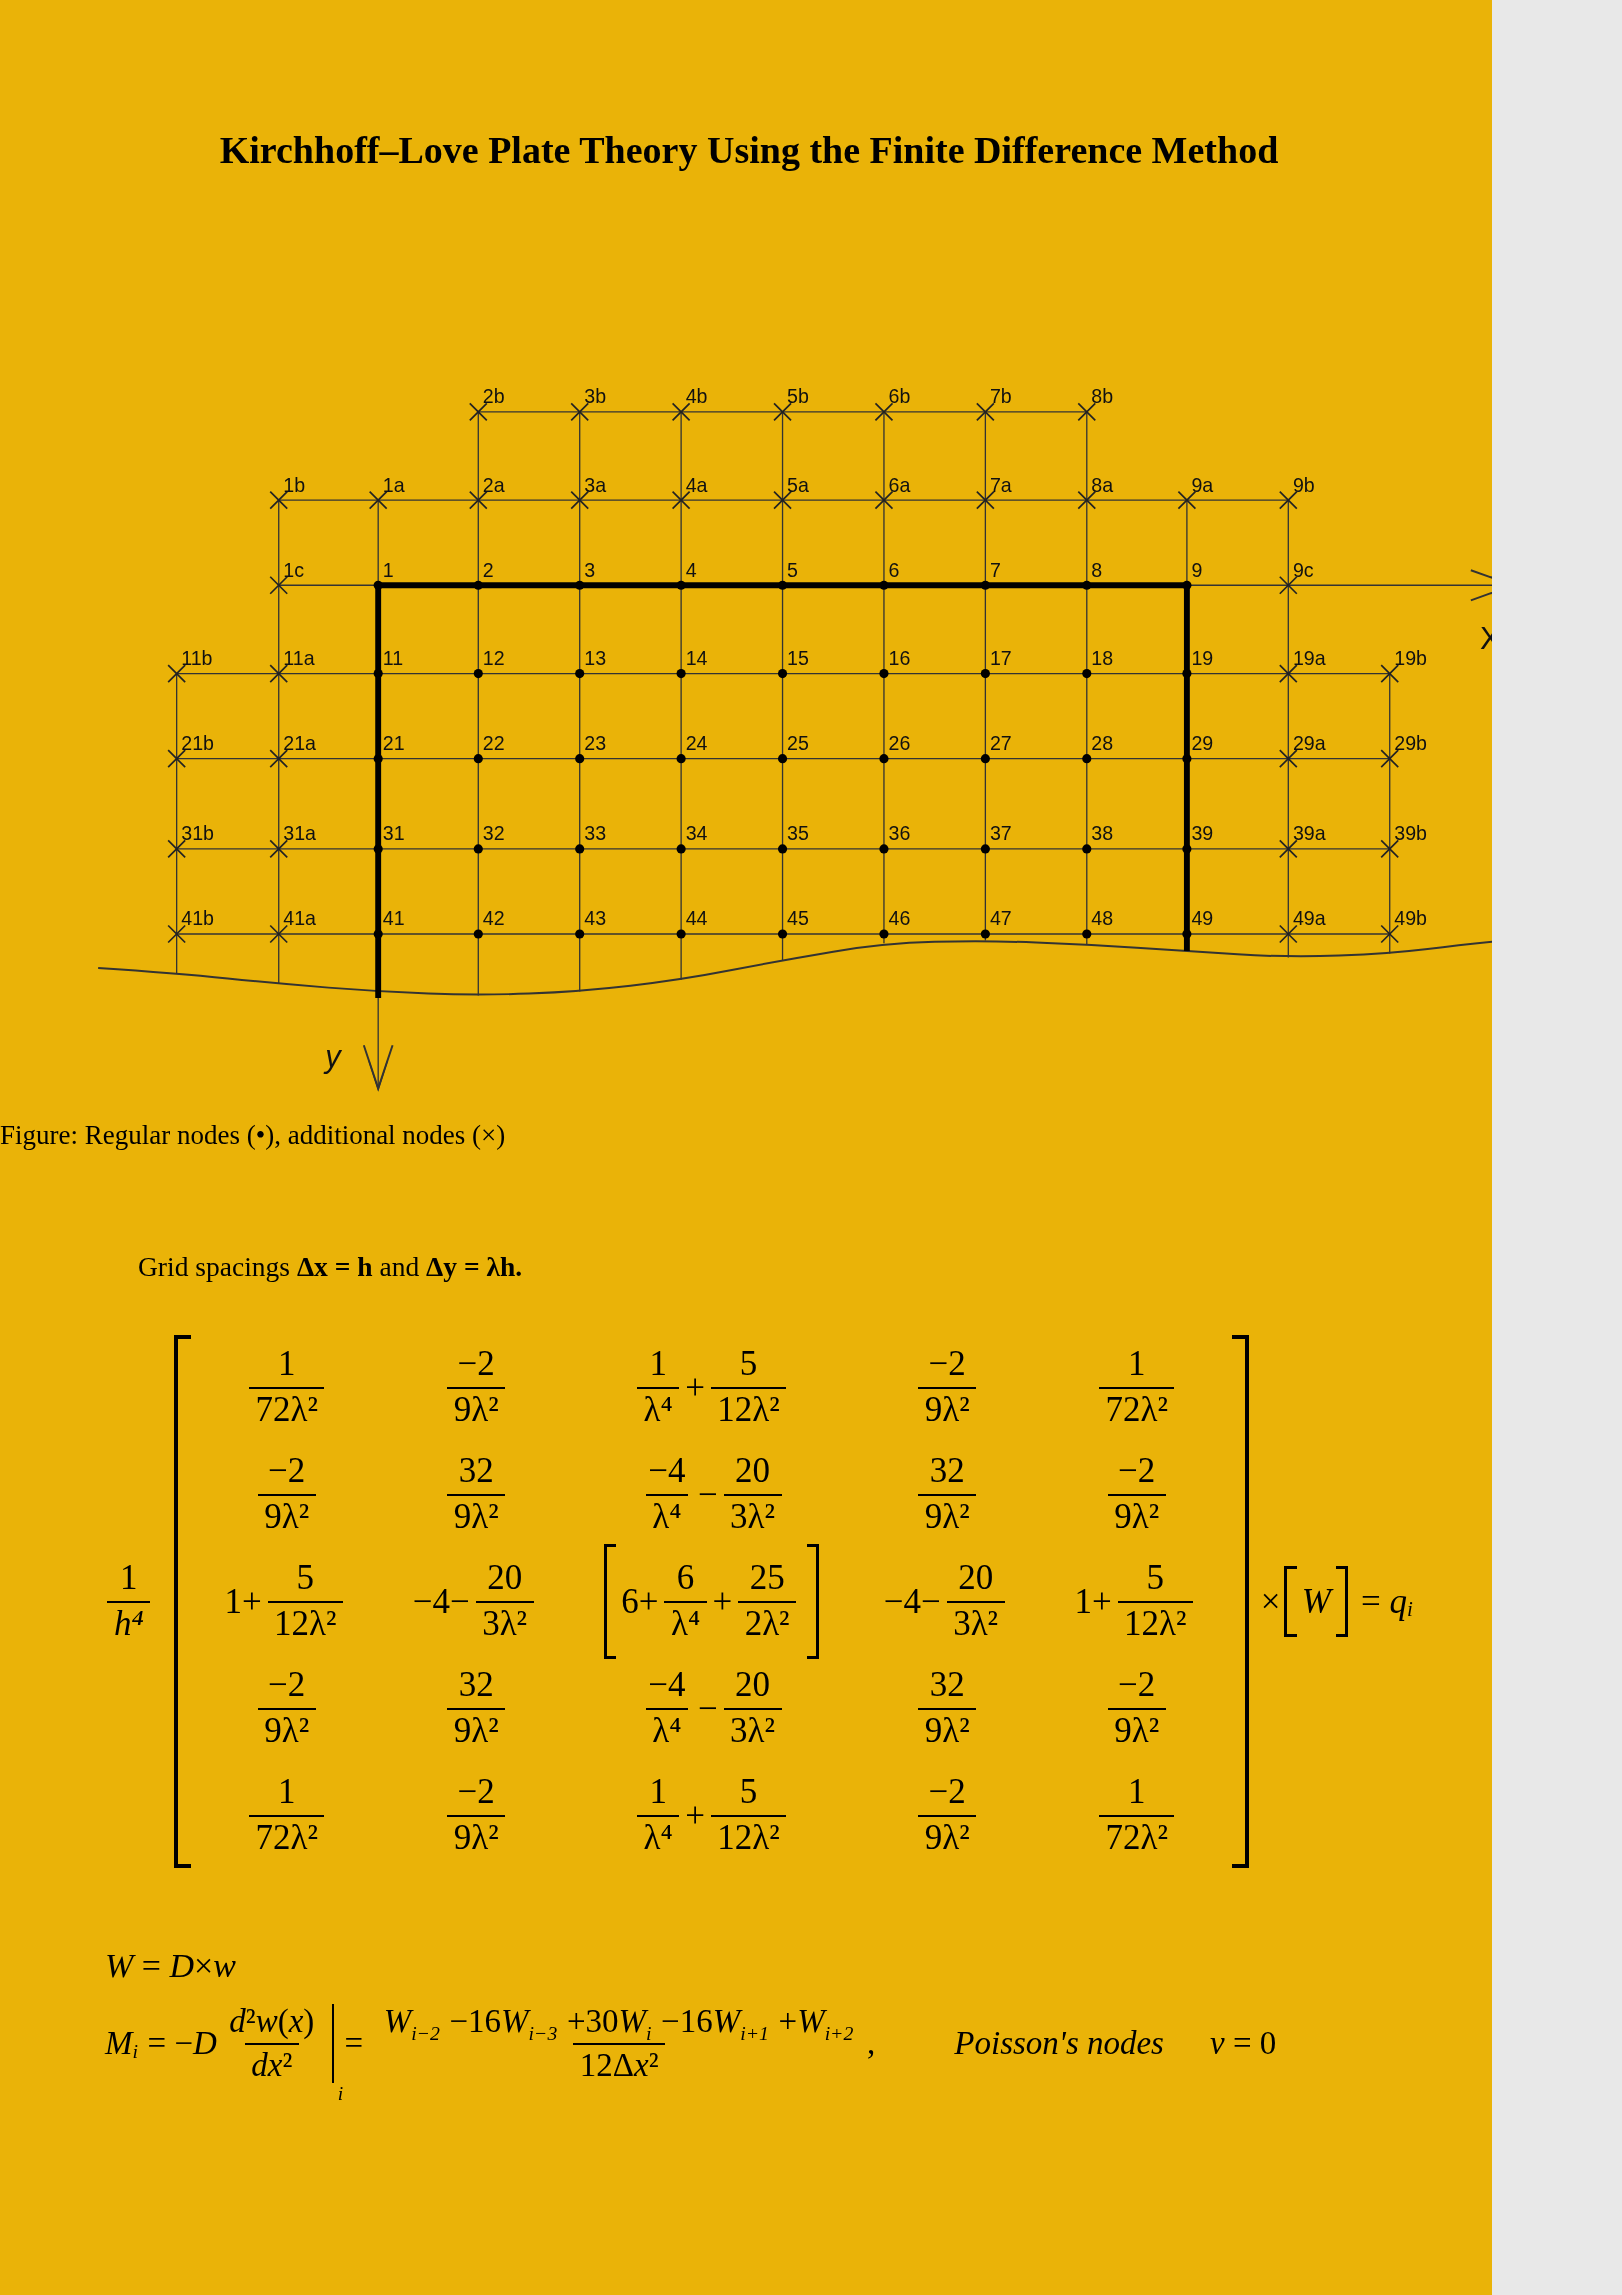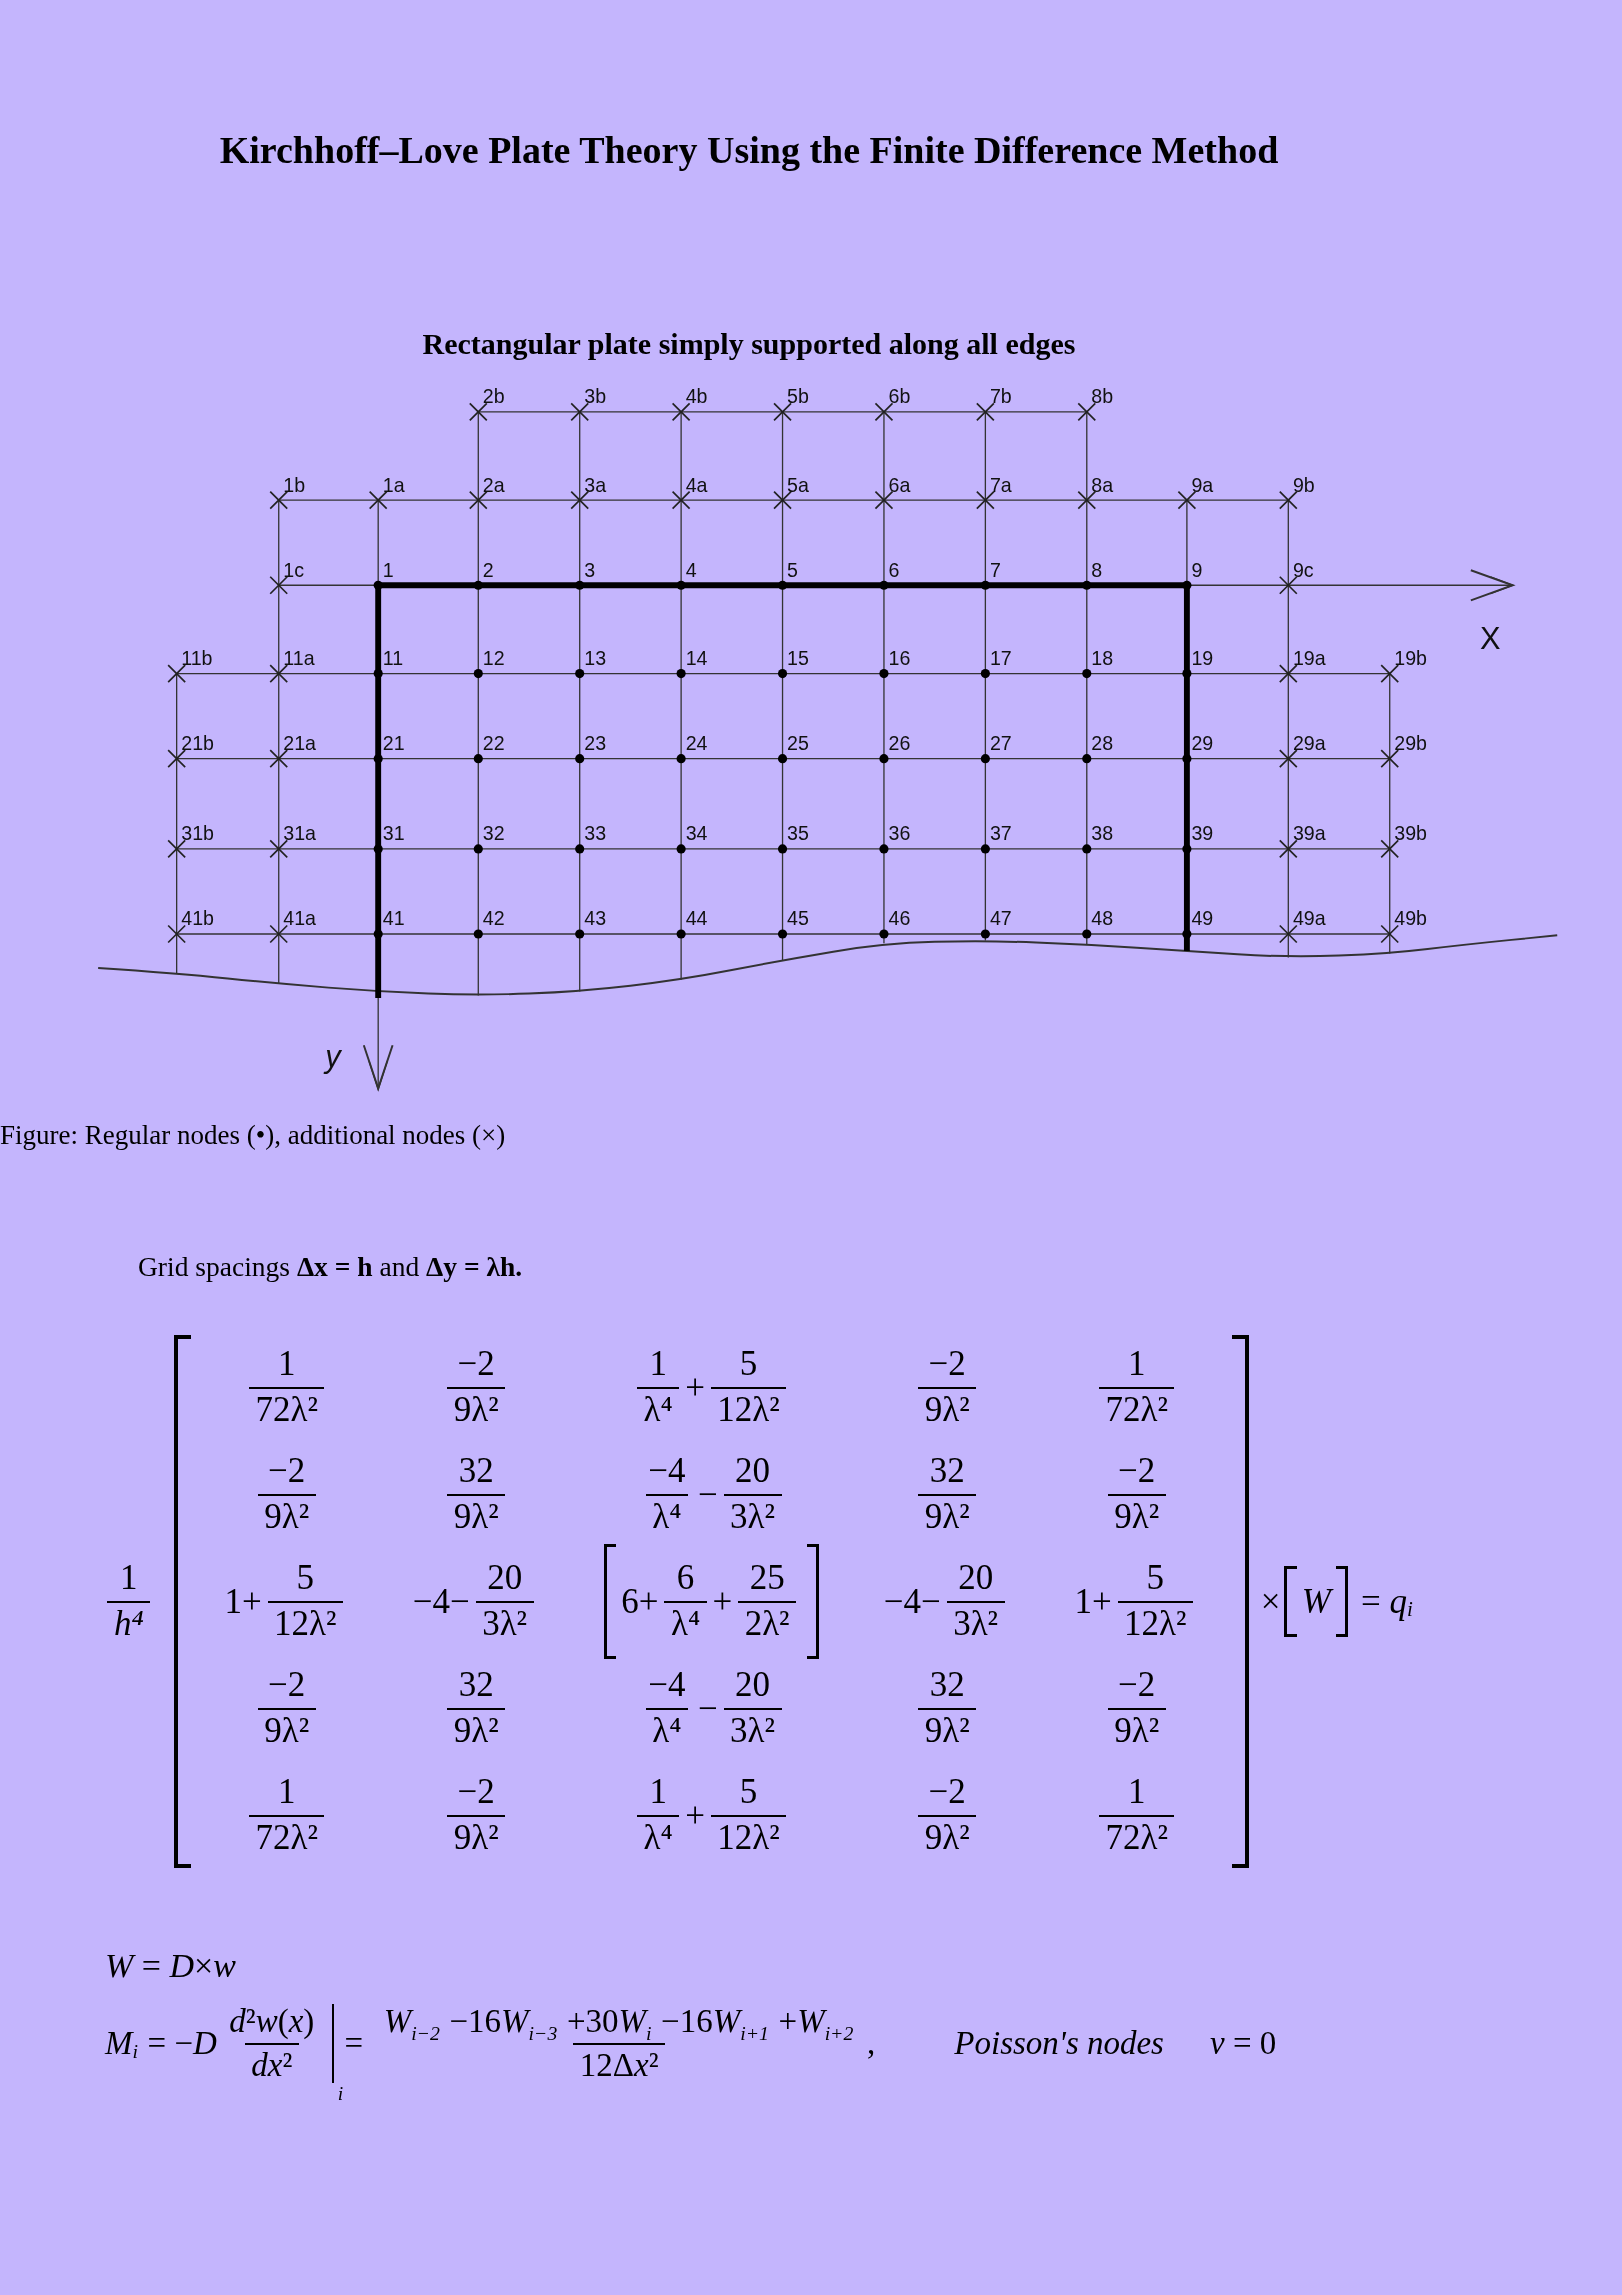--- a/index.html
+++ b/index.html
@@ -1,16 +1,16 @@
 <!DOCTYPE html>
 <html style="font-size:10.5px"><head>
 <meta charset="utf-8">
 <style>
   html,body{margin:0;padding:0;background:#e8e8e8;}
-  .page{position:relative;width:1622px;height:2295px;background:#c4b5fd;
+  .page{position:relative;width:1492px;height:2295px;background:#eab308;
         font-family:"Liberation Serif","DejaVu Serif",serif;color:#000;overflow:hidden;}
   .title{position:absolute;top:128px;left:0;width:1498px;text-align:center;
          font-size:38px;font-weight:bold;margin:0;}
   .subtitle{position:absolute;top:327px;left:0;width:1498px;text-align:center;
          font-size:30px;font-weight:bold;margin:0;}
   .figure{position:absolute;top:366px;left:0;width:1622px;height:818px;}
   .nodelabel{font-family:"Liberation Sans","DejaVu Sans",sans-serif;font-size:30px;fill:#111;}
   .axislabel{font-family:"Liberation Sans","DejaVu Sans",sans-serif;font-size:47px;fill:#111;}
   .caption{position:absolute;top:1120px;left:0;width:1433px;font-size:27px;}
   .gridnote{position:absolute;top:1251px;left:138px;font-size:27.5px;}
@@ -44,21 +44,20 @@
   
   .eq{position:absolute;display:flex;align-items:center;}
   .eq1{top:1947px;left:105px;font-size:34px;}
   .eq2{top:2004px;left:105px;font-size:33px;}
 </style>
 </head>
 <body>
 
 <div class="page">
   <h1 class="title">Kirchhoff–Love Plate Theory Using the Finite Difference Method</h1>
-  <h2 class="subtitle">Rectangular plate simply supported along all edges</h2>
 
   <svg id="figure" class="figure" viewBox="0 0 2479 1250">
       <line x1="731" y1="70" x2="1661" y2="70" stroke="#333" stroke-width="2"></line>
       <line x1="426" y1="205" x2="1969" y2="205" stroke="#333" stroke-width="2"></line>
       <line x1="426" y1="335" x2="2312" y2="335" stroke="#333" stroke-width="2"></line>
       <line x1="270" y1="470" x2="2124" y2="470" stroke="#333" stroke-width="2"></line>
       <line x1="270" y1="600" x2="2124" y2="600" stroke="#333" stroke-width="2"></line>
       <line x1="270" y1="738" x2="2124" y2="738" stroke="#333" stroke-width="2"></line>
       <line x1="270" y1="868" x2="2124" y2="868" stroke="#333" stroke-width="2"></line>
       <line x1="270" y1="470" x2="270" y2="928" stroke="#333" stroke-width="2"></line>

